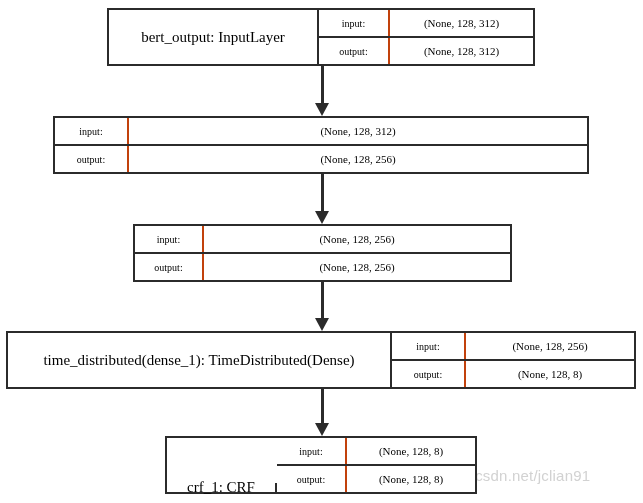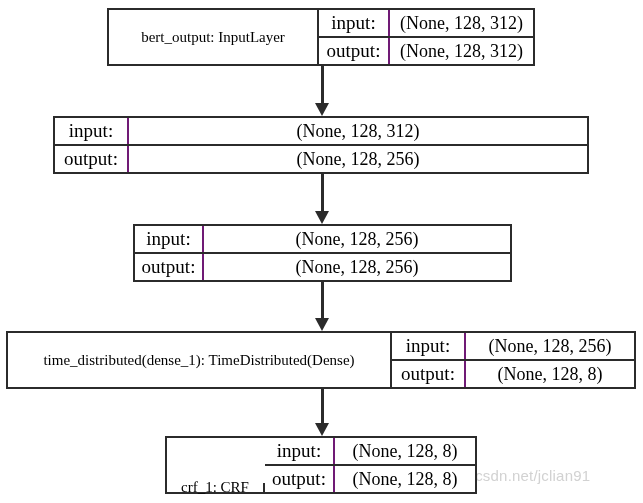--- a/index.html
+++ b/index.html
@@ -70,32 +70,32 @@
   }
   .io-row.top {
     border-bottom: 2px solid #2b2b2b;
   }
 
   .io-label {
     display: flex;
     align-items: center;
     justify-content: center;
     box-sizing: border-box;
-    border-right: 2px solid #701a75;
-    font-size: 19px;
+    border-right: 2px solid #c2410c;
+    font-size: 10px;
     white-space: nowrap;
   }
 
   .io-shape {
     display: flex;
     align-items: center;
     justify-content: center;
     box-sizing: border-box;
     flex: 1 1 auto;
-    font-size: 18px;
+    font-size: 11px;
     white-space: nowrap;
   }
 
   
   .edge {
     position: absolute;
     z-index: 2;
   }
   .edge-line {
     position: absolute;
@@ -189,21 +189,21 @@
         <div class="io-shape">(None, 128, 256)</div>
       </div>
       <div class="io-row">
         <div class="io-label" style="width:74px;">output:</div>
         <div class="io-shape">(None, 128, 8)</div>
       </div>
     </div>
   </div>
 
   <div class="node" style="left:165px; top:436px; width:312px; height:58px;">
-    <div class="node-name" style="width:98px;margin-top:45px;">crf_1: CRF</div>
+    <div class="node-name" style="width:110px;margin-top:45px;">crf_1: CRF</div>
     <div class="node-io">
       <div class="io-row top">
         <div class="io-label" style="width:70px;">input:</div>
         <div class="io-shape">(None, 128, 8)</div>
       </div>
       <div class="io-row">
         <div class="io-label" style="width:70px;">output:</div>
         <div class="io-shape">(None, 128, 8)</div>
       </div>
     </div>

